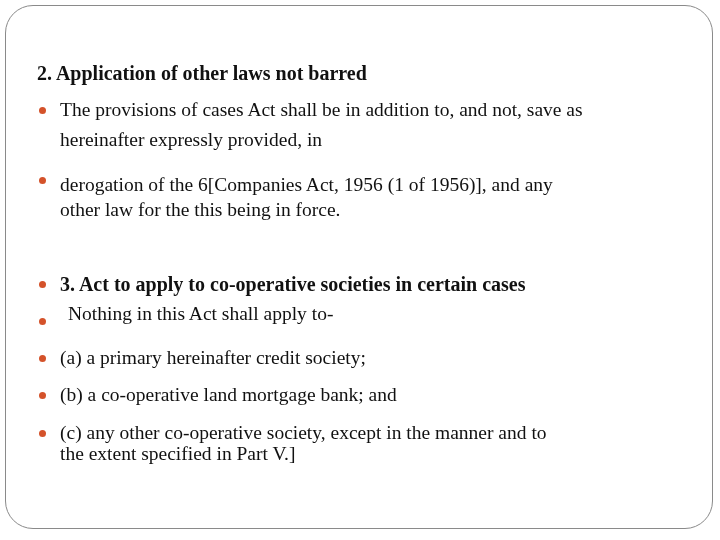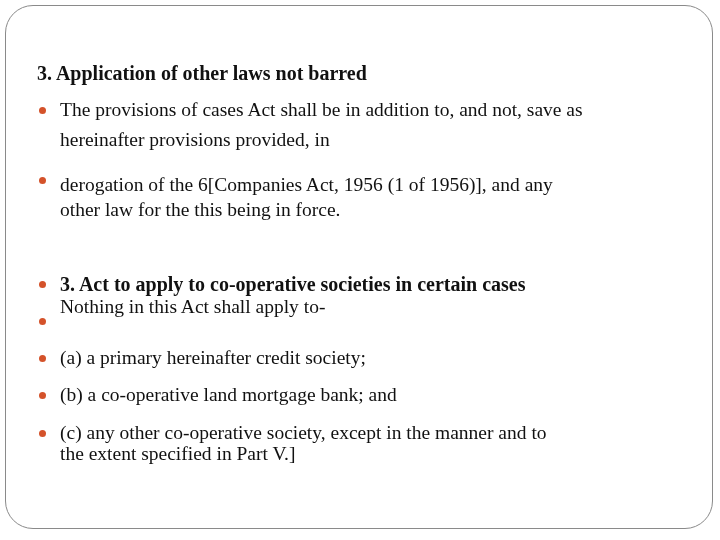--- a/index.html
+++ b/index.html
@@ -18,35 +18,35 @@
   .bullet {
     position: absolute; left: 39px; width: 7px; height: 7px; border-radius: 50%;
     background: #D4522A;
   }
 </style>
 </head>
 <body>
 
 <div class="card"></div>
 
-<div class="line heading" style="left:37px; top:58px;">3. Application of other laws not barred</div>
+<div class="line heading" style="left:37px; top:58px;">2. Application of other laws not barred</div>
 
 <span class="bullet" style="top:107px;"></span>
 <div class="line" style="top:95px;">The provisions of cases Act shall be in addition to, and not, save as</div>
-<div class="line" style="top:125px;">hereinafter provisions provided, in</div>
+<div class="line" style="top:125px;">hereinafter expressly provided, in</div>
 
 <span class="bullet" style="top:177px;"></span>
 <div class="line" style="top:170px;">derogation of the 6[Companies Act, 1956 (1 of 1956)], and any</div>
 <div class="line" style="top:195px;">other law for the this being in force.</div>
 
 <span class="bullet" style="top:281px;"></span>
 <div class="line heading" style="top:269px;text-align:right;">3. Act to apply to co-operative societies in certain cases</div>
 
 <span class="bullet" style="top:318px;"></span>
-<div class="line" style="top:292px;">Nothing in this Act shall apply to-</div>
+<div class="line" style="top:299px;margin-left:8px;">Nothing in this Act shall apply to-</div>
 
 <span class="bullet" style="top:355px;"></span>
 <div class="line" style="top:343px;">(a) a primary hereinafter credit society;</div>
 
 <span class="bullet" style="top:392px;"></span>
 <div class="line" style="top:380px;">(b) a co-operative land mortgage bank; and</div>
 
 <span class="bullet" style="top:430px;"></span>
 <div class="line" style="top:418px;">(c) any other co-operative society, except in the manner and to</div>
 <div class="line" style="top:439px;">the extent specified in Part V.]</div>

